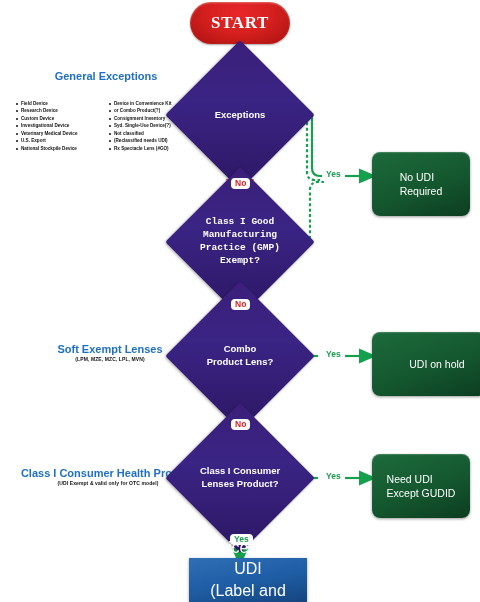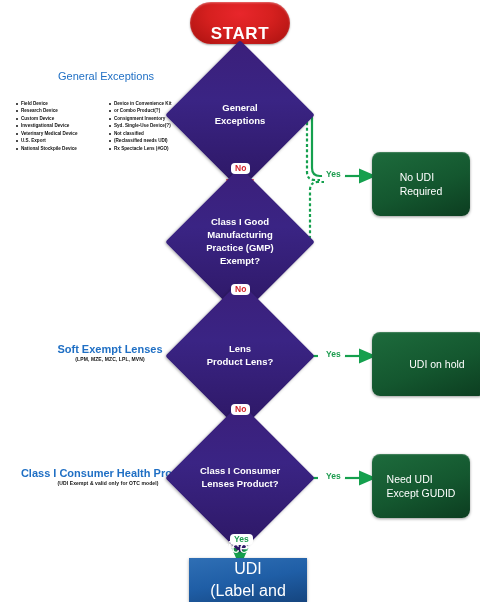--- a/index.html
+++ b/index.html
@@ -13,22 +13,22 @@
   #canvas{position:relative;width:480px;height:602px;}
   svg#wires{position:absolute;left:0;top:0;width:480px;height:602px;pointer-events:none;}
 
   
   .start-node{
     position:absolute;
     left:190px;top:2px;width:100px;height:42px;
     border-radius:22px;
     background:radial-gradient(ellipse at 50% 28%, #e8262b 0%, #d6201f 45%, #a8110f 100%);
     box-shadow:inset 0 1px 2px rgba(255,255,255,.35), 0 1px 2px rgba(0,0,0,.35);
-    display:flex;align-items:flex-end;justify-content:center;
-    color:#ffffff;font-size:17px;font-weight:bold;letter-spacing:.6px;
+    display:flex;align-items:center;justify-content:center;
+    color:#ffffff;font-size:17px;font-weight:bold;letter-spacing:.6px;font-family:Liberation Serif, serif;
   }
 
   
   .diamond{
     position:absolute;
     width:106px;height:106px;
     display:flex;align-items:center;justify-content:center;
   }
   .diamond .shape{
     position:absolute;left:0;top:0;width:106px;height:106px;
@@ -64,38 +64,38 @@
 
   
   .elabel{
     position:absolute;
     background:#ffffff;
     border-radius:4px;
     padding:1px 4px;
     font-size:8.5px;font-weight:bold;
     line-height:1.1;
   }
-  .elabel.no{color:#d4232a;}
+  .elabel.no{color:#d4232a;margin-top:15px;}
   .elabel.yes{color:#1c9b4e;}
 
   
   .anno{position:absolute;}
   .anno-title{
     font-size:11px;font-weight:bold;color:#1f6fc4;text-align:center;
     white-space:nowrap;
   }
   .anno-sub{
     font-size:5px;font-weight:bold;color:#111111;text-align:center;
     margin-top:1px;white-space:nowrap;letter-spacing:.1px;
   }
 
   
   .exc-block{position:absolute;left:16px;top:70px;width:180px;}
   .exc-head{
-    font-size:11px;font-weight:normal;color:#1f6fc4;text-align:center;
+    font-size:11px;font-weight:bold;color:#1f6fc4;text-align:center;
     margin-bottom:18px;
   }
   .exc-cols{display:flex;gap:6px;}
   .exc-col{flex:1;}
   .exc-col ul{list-style:none;margin:0;padding:0;}
   .exc-col li{
     position:relative;
     font-size:4.6px;font-weight:bold;color:#111111;
     line-height:1.62;padding-left:5px;white-space:nowrap;
   }
@@ -181,39 +181,38 @@
   </div>
 
   <div class="anno" style="left:18px;top:467px;width:180px;">
     <div class="anno-title">Class I Consumer Health Product</div>
     <div class="anno-sub">(UDI Exempt &amp; valid only for OTC model)</div>
   </div>
 
   <div class="diamond" style="left:187px;top:62px;">
     <div class="shape"></div>
     <div class="dtext">
-      <div>General</div>
       <div>Exceptions</div>
     </div>
   </div>
 
-  <div class="diamond" style="left:187px;top:189px;">
+  <div class="diamond" style="left:187px;top:189px;font-family:Liberation Mono, monospace;">
     <div class="shape"></div>
     <div class="dtext">
       <div>Class I Good</div>
       <div>Manufacturing</div>
       <div>Practice (GMP)</div>
       <div>Exempt?</div>
     </div>
   </div>
 
   <div class="diamond" style="left:187px;top:303px;">
     <div class="shape"></div>
     <div class="dtext">
-      <div>Lens</div>
+      <div>Combo</div>
       <div>Product Lens?</div>
     </div>
   </div>
 
   <div class="diamond" style="left:187px;top:425px;">
     <div class="shape"></div>
     <div class="dtext">
       <div>Class I Consumer</div>
       <div>Lenses Product?</div>
     </div>

